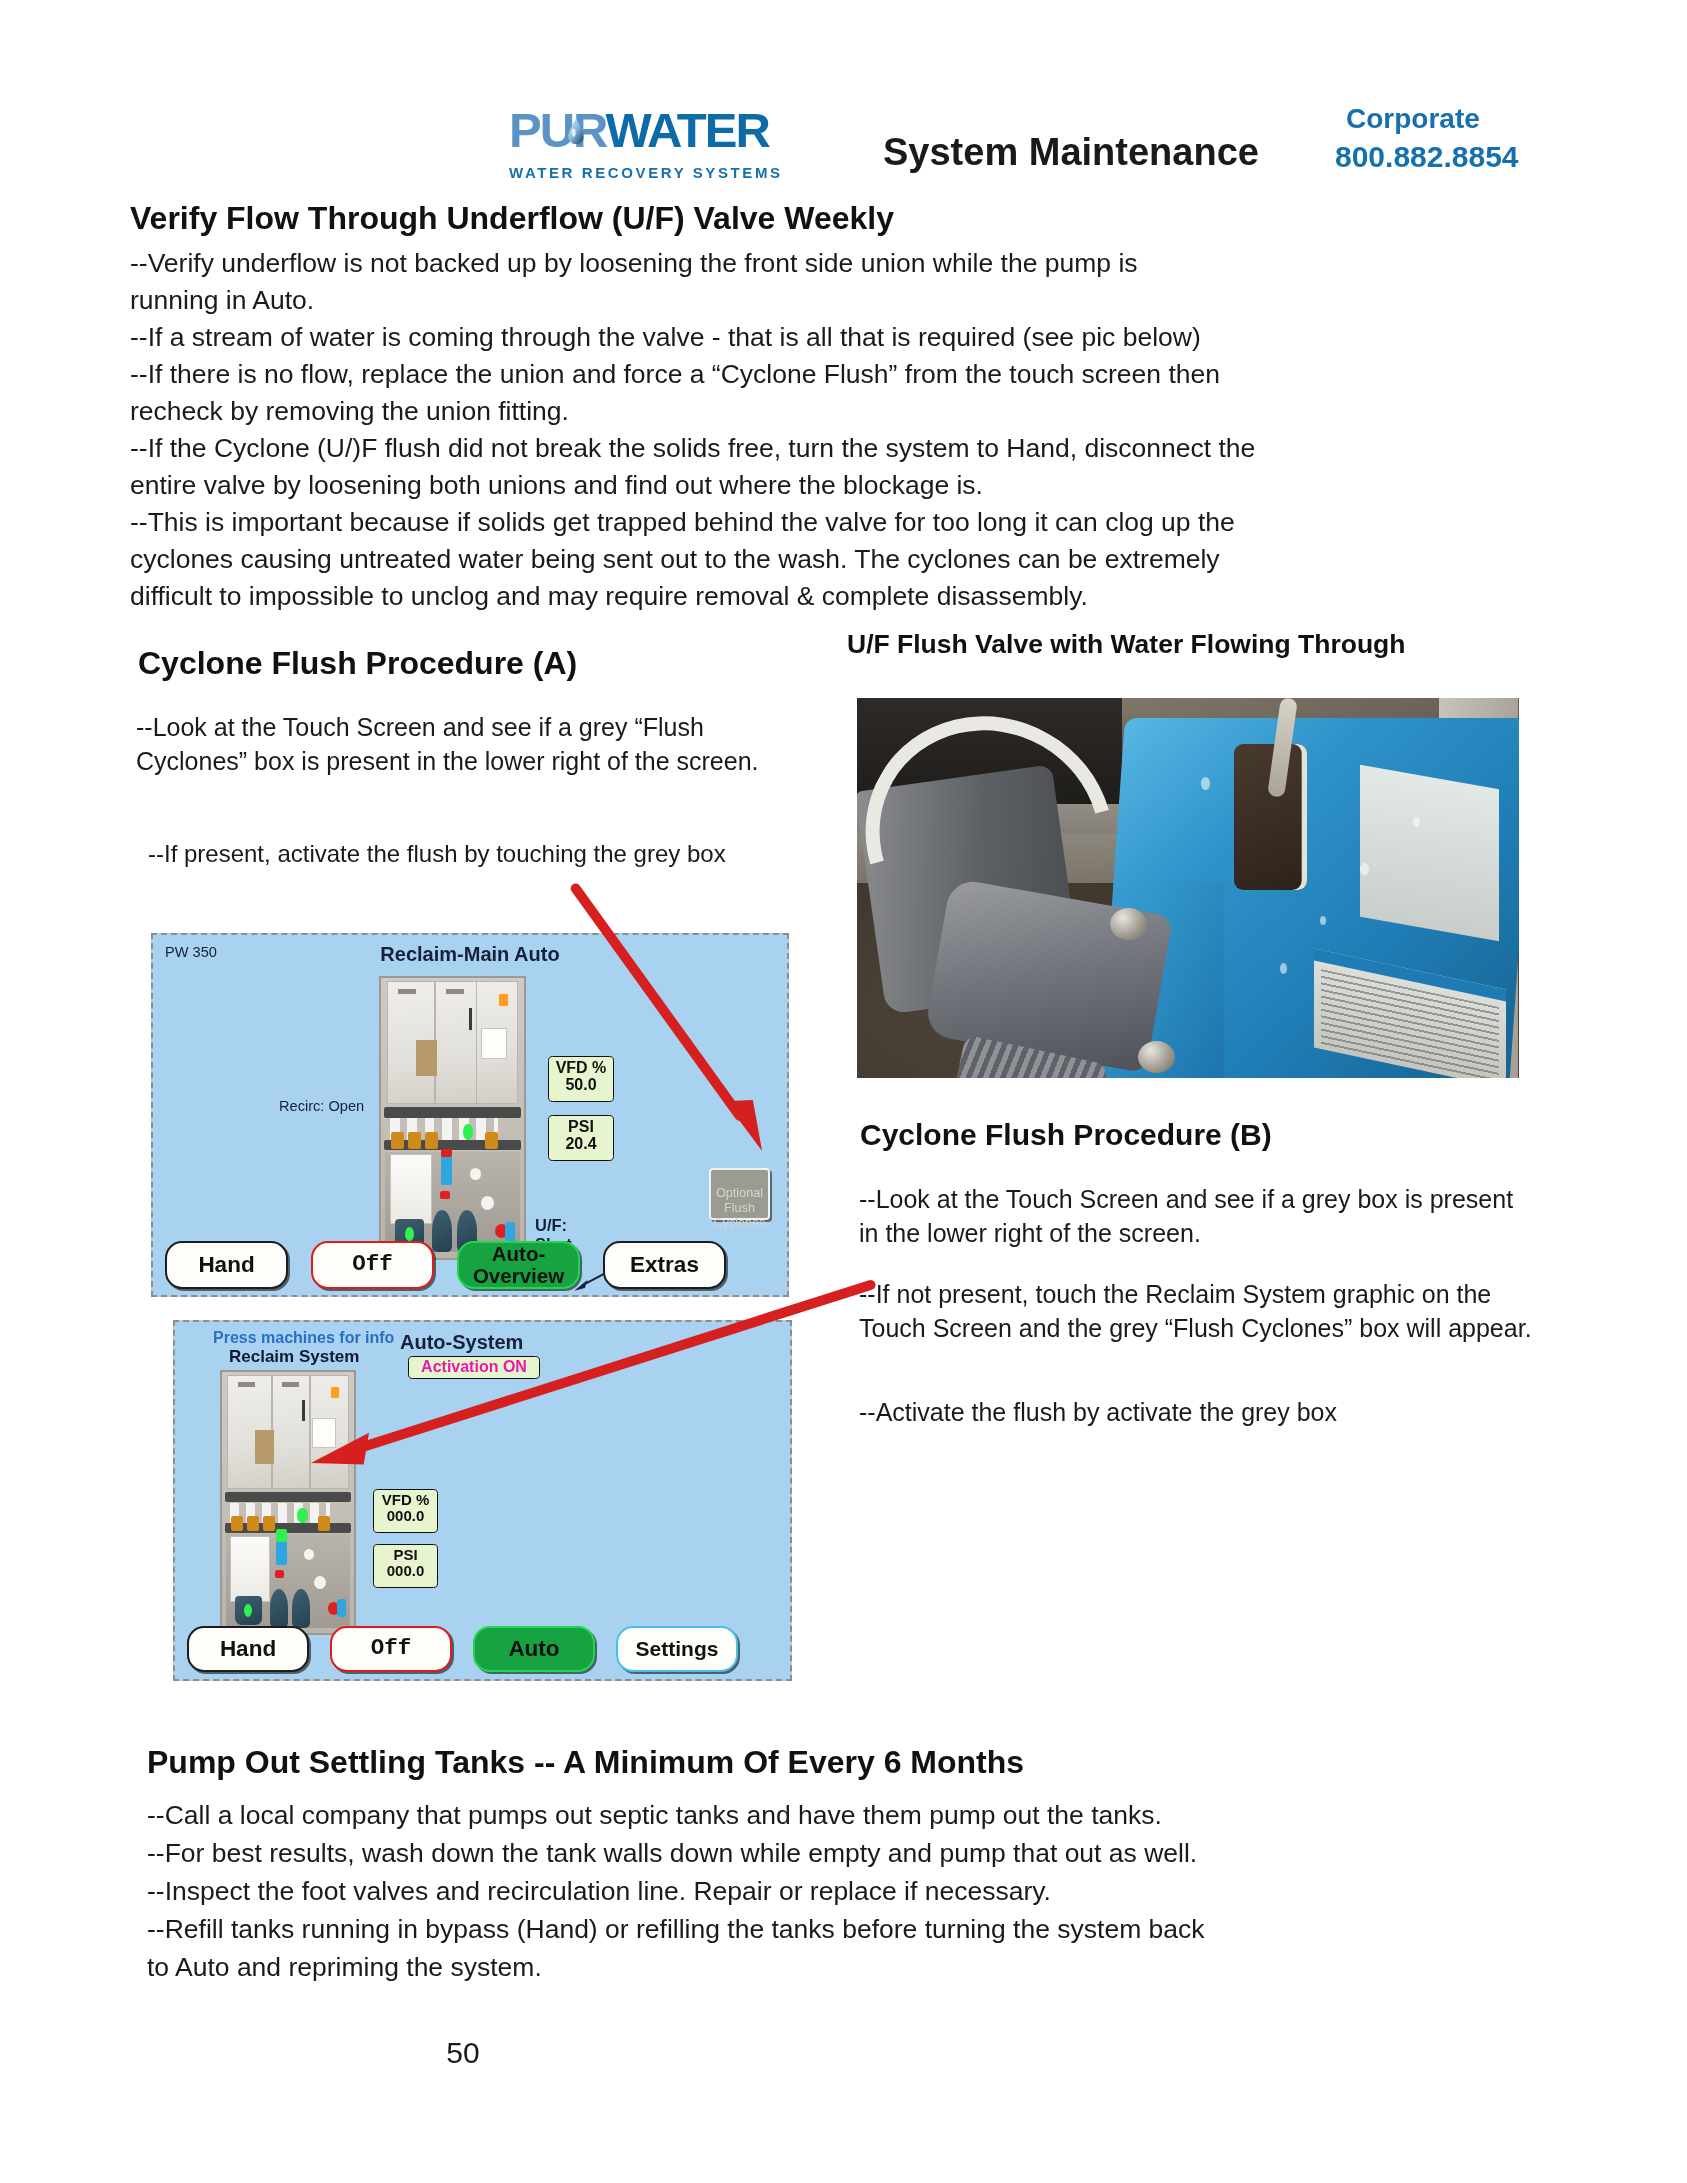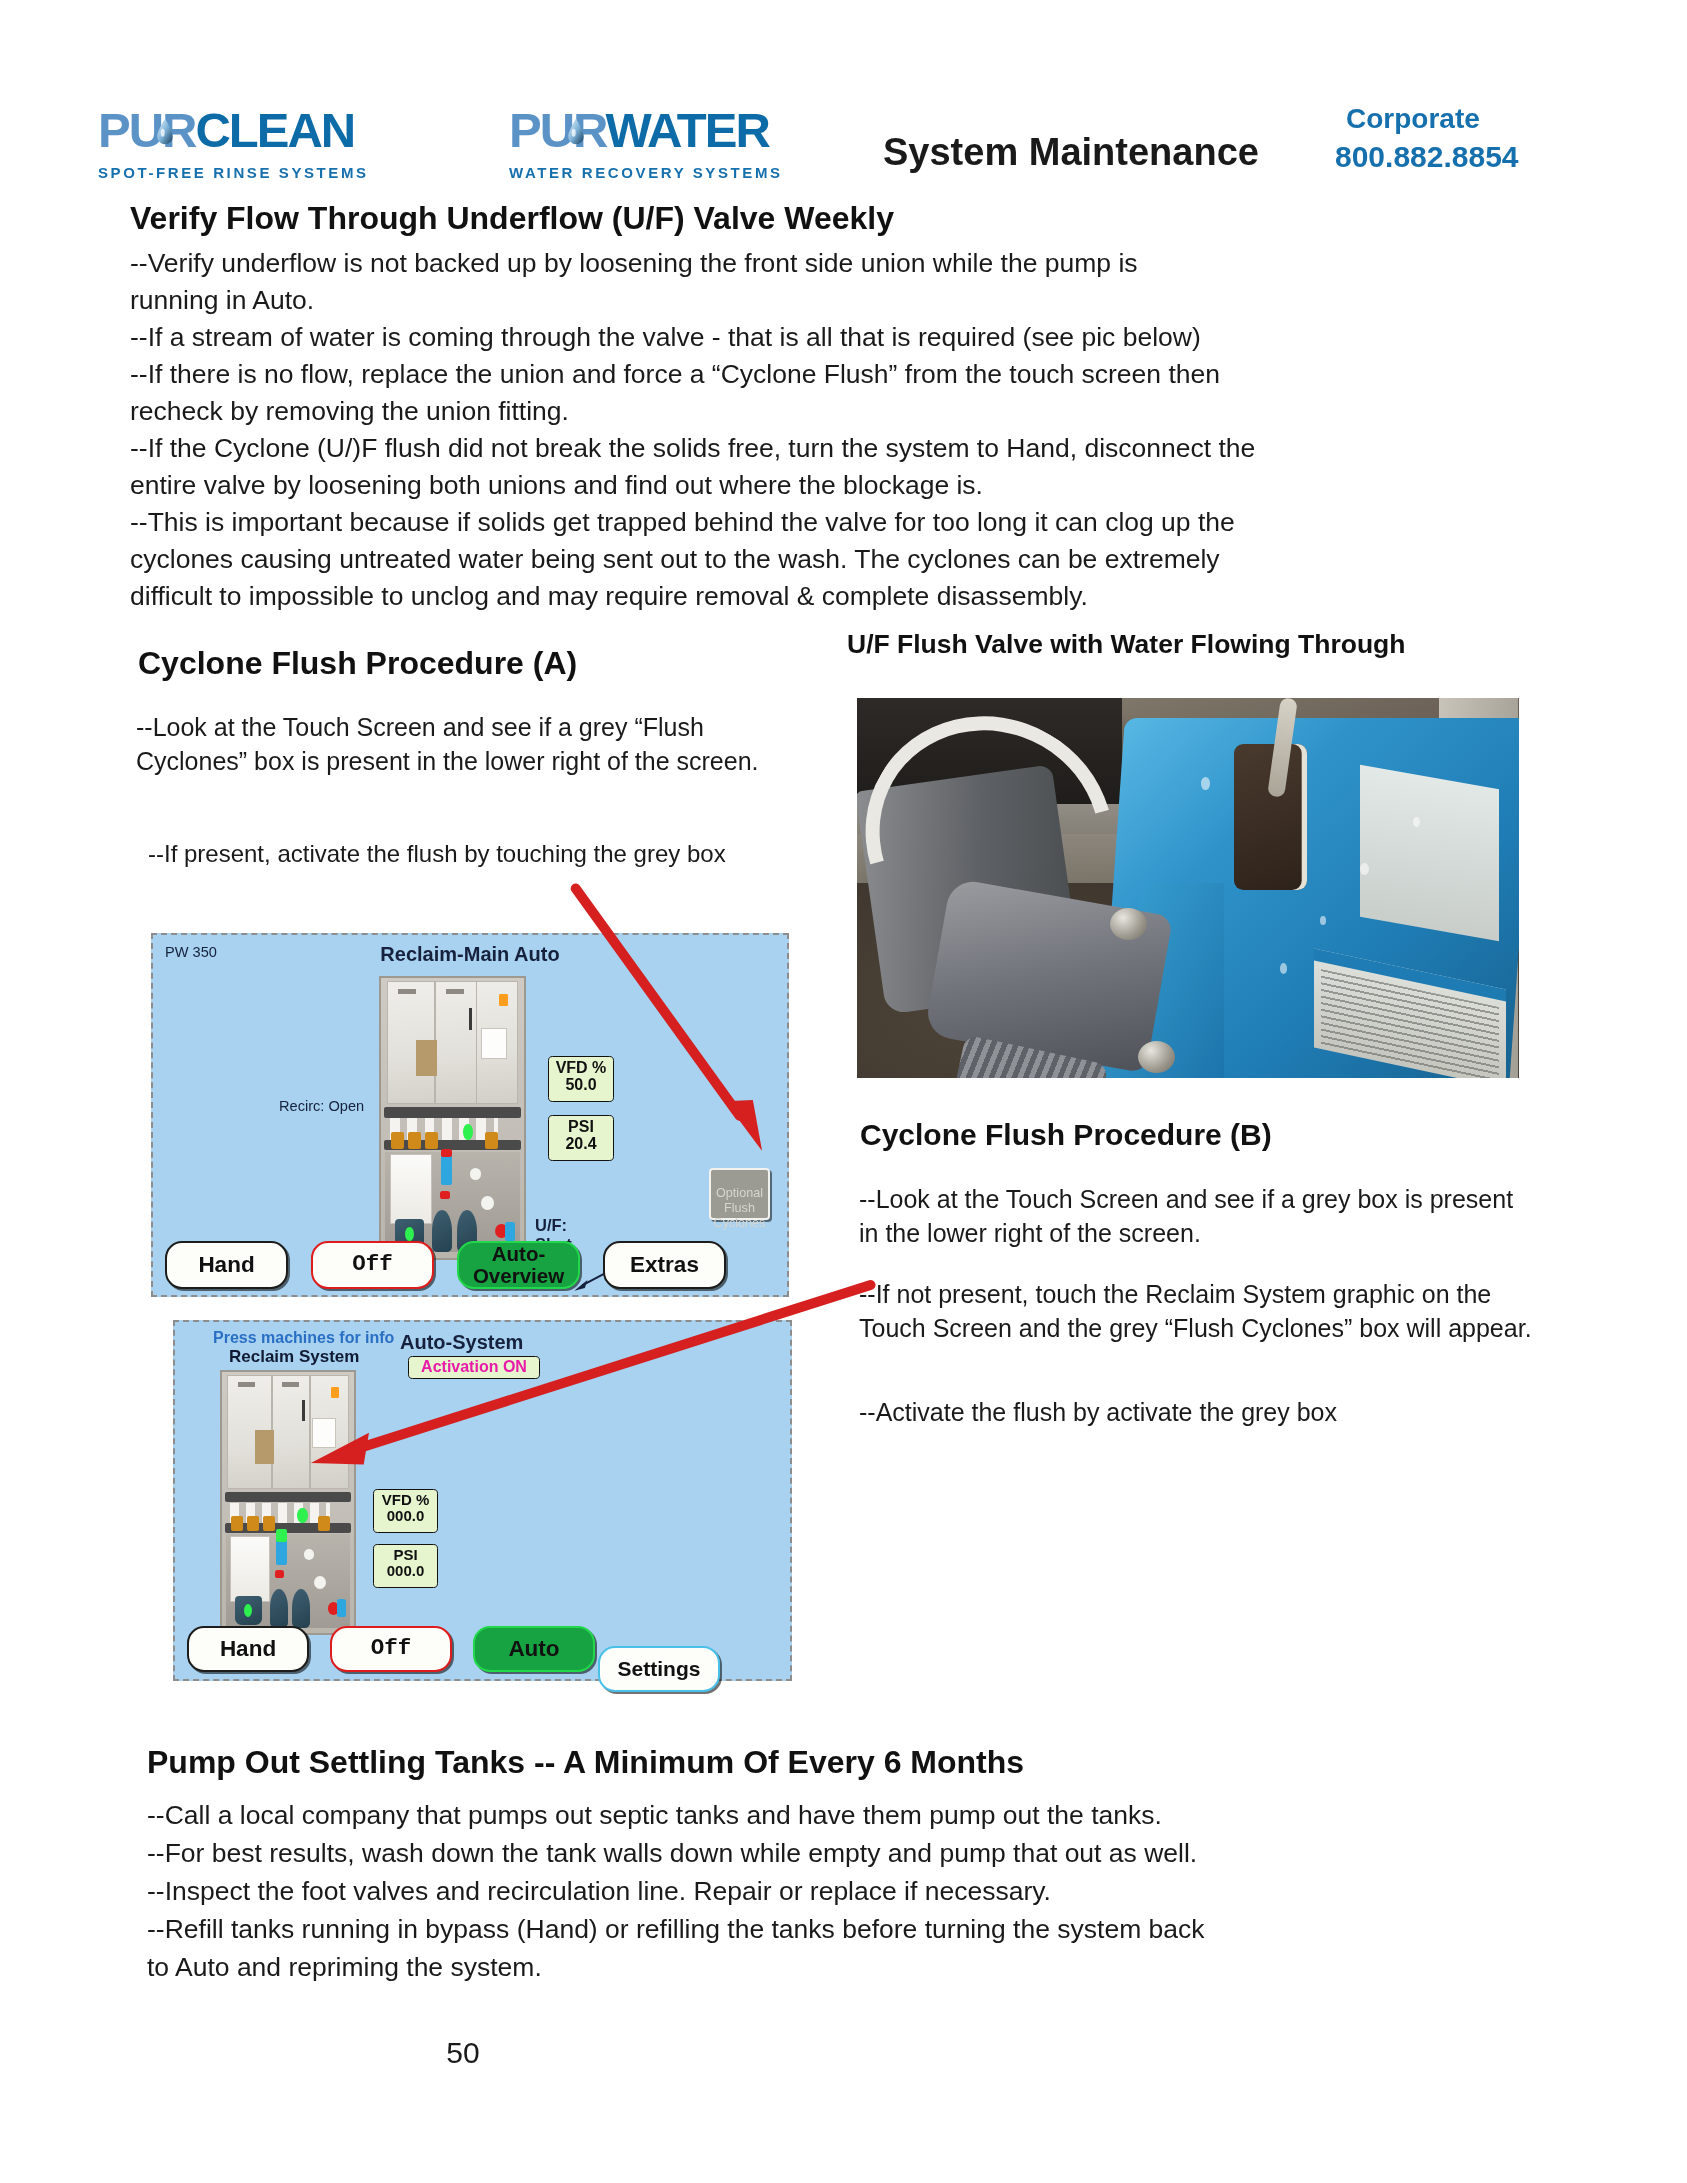--- a/index.html
+++ b/index.html
@@ -146,37 +146,20 @@
   #page-no { position:absolute; left:0; top:2036px; width:926px; text-align:center;
              font-size:30px; color:#1a1a1a; }
 </style>
 </head>
 <body>
 
 <div class="page">
 
   <div class="header">
 
-    <div class="logo-purclean">
-      <div class="logo-word">
-        <span class="lw-light">PUR</span><span class="lw-dark">CLEAN</span>
-        <svg class="droplet" style="left:58px; top:12px;" viewBox="0 0 27 42">
-          <defs>
-              <linearGradient id="dg1" x1="0" y1="0" x2="1" y2="1">
-            <stop offset="0%" stop-color="#eaf4fb"></stop>
-                <stop offset="50%" stop-color="#7fb4d8"></stop>
-                <stop offset="100%" stop-color="#11395c"></stop>
-          </linearGradient>
-            </defs>
-          <path d="M13.5 1 C13.5 1 25 19 25 28 A11.5 11.5 0 0 1 2 28 C2 19 13.5 1 13.5 1 Z" fill="url(#dg1)"></path>
-          <ellipse cx="10" cy="22" rx="3" ry="6" fill="#ffffff" opacity=".75"></ellipse>
-        </svg>
-      </div>
-      <div class="logo-sub">SPOT-FREE RINSE SYSTEMS</div>
-    </div>
 
     <div class="logo-purwater">
       <div class="logo-word">
         <span class="lw-light">PUR</span><span class="lw-dark">WATER</span>
         <svg class="droplet" style="left:58px; top:12px;" viewBox="0 0 27 42">
           <defs>
               <linearGradient id="dg2" x1="0" y1="0" x2="1" y2="1">
             <stop offset="0%" stop-color="#eaf4fb"></stop>
                 <stop offset="50%" stop-color="#7fb4d8"></stop>
                 <stop offset="100%" stop-color="#11395c"></stop>
@@ -397,21 +380,21 @@
 
       <div class="hmi-btn dark-out" style="left:12px; top:304px; width:122px; height:46px; font-size:22.5px;">
         <span>Hand</span>
       </div>
       <div class="hmi-btn red-out" style="left:155px; top:304px; width:122px; height:46px; font-size:22.5px;">
         <span>Off</span>
       </div>
       <div class="hmi-btn green green-out" style="left:298px; top:304px; width:122px; height:46px; font-size:22.5px;">
         <span>Auto</span>
       </div>
-      <div class="hmi-btn blue-out" style="left:423px; top:304px; width:122px; height:46px; font-size:21px;margin-top:20px;">
+      <div class="hmi-btn blue-out" style="left:441px; top:304px; width:122px; height:46px; font-size:21px;">
         <span>Settings</span>
       </div>
     </div>
   </div>
 
   <svg class="arrow-svg" style="left:569px; top:883px; width:205px; height:278px;" viewBox="0 0 310 420">
     <path d="M10 8 L258 352" stroke="#d61f1f" stroke-width="15" stroke-linecap="round" fill="none"></path>
     <path d="M292 405 L236 330 L278 328 Z" fill="#d61f1f"></path>
   </svg>
 

